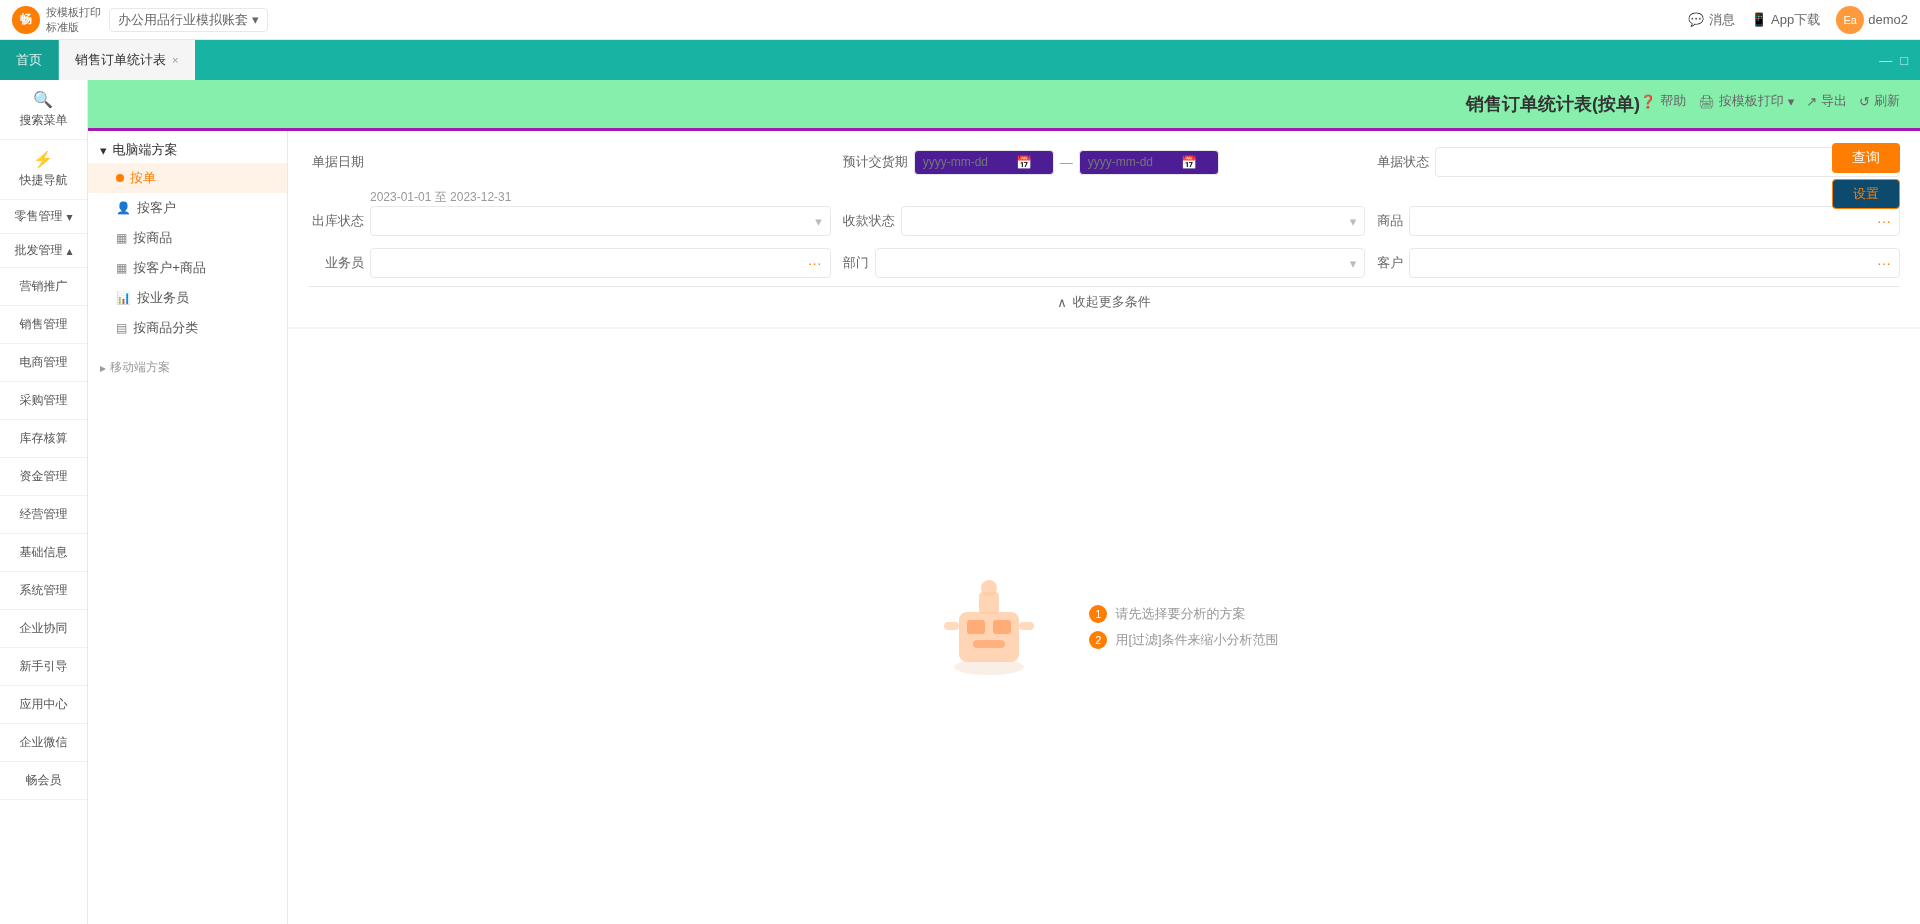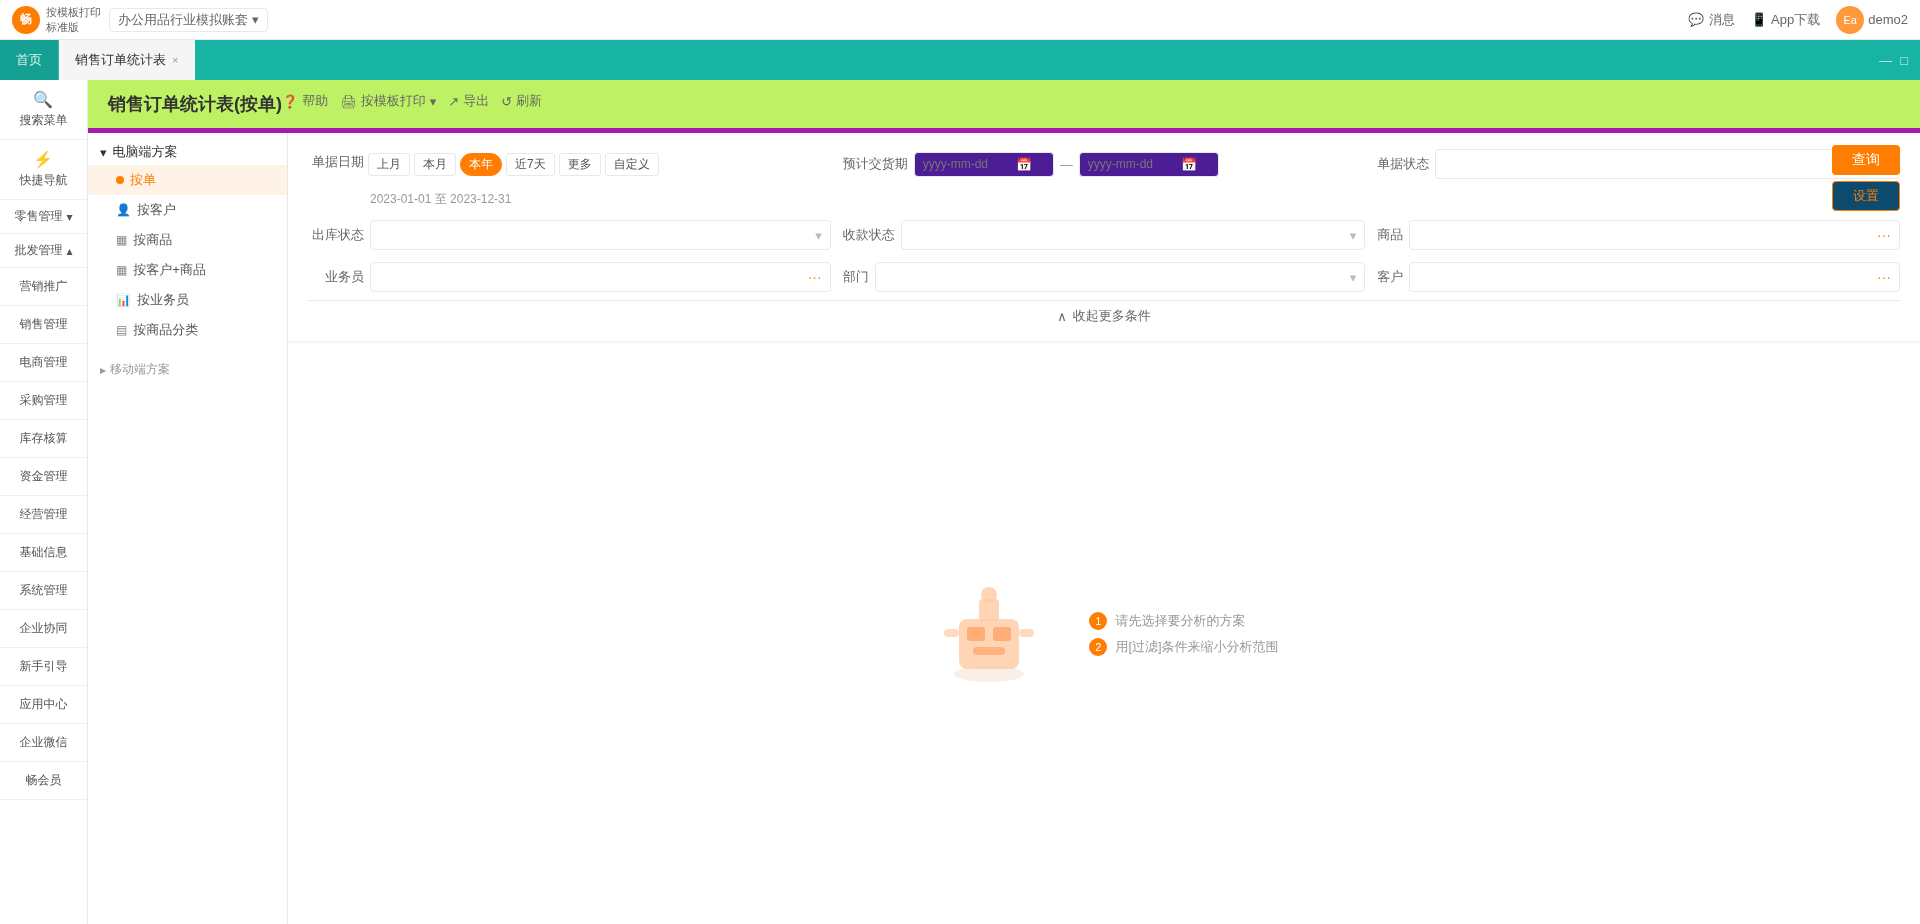--- a/index.html
+++ b/index.html
@@ -93,26 +93,26 @@
     .content-area {
       flex: 1;
       display: flex;
       flex-direction: column;
       overflow: hidden;
       background: #f5f5f5;
     }
 
     
     .page-header {
-      background: #bef264;
+      background: #86efac;
       padding: 12px 20px 0;
-      border-bottom: 5px solid #a21caf;
+      border-bottom: 3px solid #a21caf;
       display: flex;
       align-items: flex-start;
-      justify-content: flex-start;
+      justify-content: flex-end;
     }
     .page-title { font-size: 18px; font-weight: 600; color: #333; padding-bottom: 12px; }
     .page-header-actions { display: flex; align-items: center; gap: 12px; padding-bottom: 12px; color: #666; font-size: 13px; }
     .page-header-action { display: flex; align-items: center; gap: 4px; cursor: pointer; }
 
     
     .scheme-panel {
       width: 200px;
       flex-shrink: 0;
       background: #fff;
@@ -437,28 +437,20 @@
         </div>
       </div>
 
       <div class="relative-wrapper">
         <div class="filter-top">
 
           <div style="display:grid; grid-template-columns: 1fr 1fr 1fr; gap:12px; margin-bottom:12px; align-items:center;">
 
             <div style="display:flex; align-items:flex-start; gap:4px;">
               <span style="color:#666; font-size:13px; width:56px; text-align:right; flex-shrink:0;">单据日期</span>
-              <div style="display:flex; align-items:center; gap:4px; flex:1;">
-                <button class="date-btn">上月</button>
-                <button class="date-btn">本月</button>
-                <button class="date-btn active">本年</button>
-                <button class="date-btn">近7天</button>
-                <button class="date-btn">更多</button>
-                <button class="date-btn">自定义</button>
-              </div>
             </div>
 
             <div style="display:flex; align-items:center; gap:6px;">
               <span style="color:#666; font-size:13px; flex-shrink:0;">预计交货期</span>
               <div class="date-input">
                 <input type="text" placeholder="yyyy-mm-dd" style="">
                 <span class="cal-icon">📅</span>
               </div>
               <span style="color:#999;">—</span>
               <div class="date-input">
@@ -469,21 +461,21 @@
 
             <div style="display:flex; align-items:center; gap:6px;">
               <span style="color:#666; font-size:13px; flex-shrink:0;">单据状态</span>
               <div style="flex:1; border:1px solid #e8e8e8; border-radius:4px; background:#fff; padding:5px 8px; display:flex; align-items:center; justify-content:space-between; cursor:pointer; min-height:30px;">
                 <span></span>
                 <span style="color:#bbb;">▾</span>
               </div>
             </div>
           </div>
 
-          <div style="display:grid; grid-template-columns: 1fr 1fr 1fr; gap:12px; margin-bottom:12px; align-items:center; padding-left: 62px;">
+          <div style="display:grid; grid-template-columns: 1fr 1fr 1fr; gap:12px; margin-bottom:0; align-items:center; padding-left: 62px;">
             <div>
               <span style="color:#999; font-size:12px;">2023-01-01 至 2023-12-31</span>
             </div>
             <div></div>
             <div></div>
           </div>
 
           <div style="display:grid; grid-template-columns: 1fr 1fr 1fr; gap:12px; margin-bottom:12px; align-items:center;">
 
             <div style="display:flex; align-items:center; gap:6px;">

